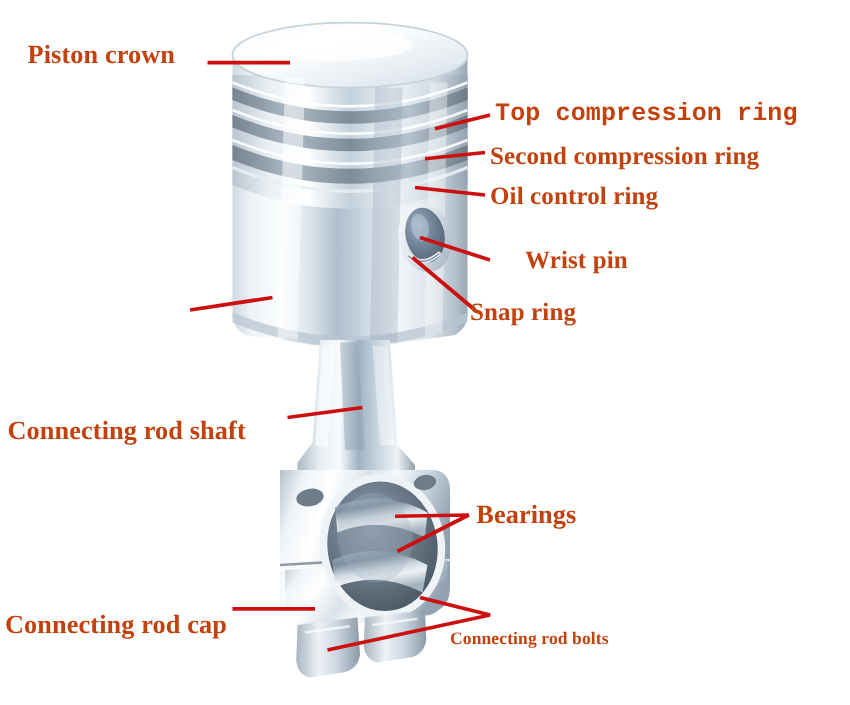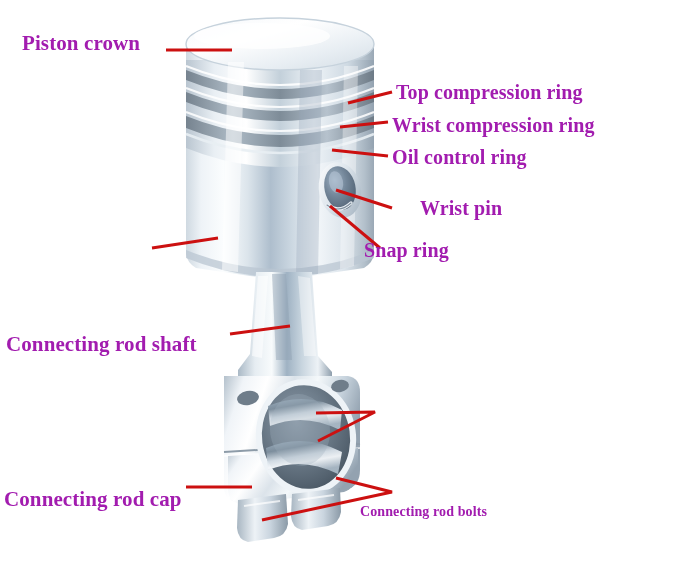--- a/index.html
+++ b/index.html
@@ -19,34 +19,34 @@
   #art {
     position: absolute;
     left: 0; top: 0;
     width: 680px;
     height: 564px;
   }
   .label {
     position: absolute;
     font-family: "Liberation Serif", "DejaVu Serif", serif;
     font-weight: bold;
-    color: #a21caf;
+    color: #c2410c;
     white-space: nowrap;
     letter-spacing: 0.1px;
     line-height: 1;
   }
   .lbl-piston-crown   { left: 22px;  top: 33px;  font-size: 21px; }
   .lbl-piston-skirt   { left: 32px;  top: 231px; font-size: 21px; }
   .lbl-rod-shaft      { left: 6px;   top: 318px; font-size: 21px; margin-top: 16px; }
   .lbl-rod-cap        { left: 4px;   top: 489px; font-size: 21px; }
-  .lbl-top-ring       { left: 396px; top: 82px;  font-size: 20px; }
+  .lbl-top-ring       { left: 396px; top: 82px;  font-size: 20px; font-family: Liberation Mono, monospace; }
   .lbl-second-ring    { left: 392px; top: 115px; font-size: 20px; }
   .lbl-oil-ring       { left: 392px; top: 147px; font-size: 20px; }
   .lbl-wrist-pin      { left: 396px; top: 198px; font-size: 20px; margin-left: 24px; }
-  .lbl-snap-ring      { left: 364px; top: 240px; font-size: 20px; }
+  .lbl-snap-ring      { left: 376px; top: 240px; font-size: 20px; }
   .lbl-bearings       { left: 381px; top: 401px; font-size: 21px; }
   .lbl-rod-bolts      { left: 360px; top: 505px; font-size: 14px; }
 </style>
 </head>
 <body>
 
 <div id="stage">
 
   <svg id="art" viewBox="0 0 680 564">
     <defs>
@@ -211,19 +211,20 @@
       <polyline points="316,413 375,412 318,441"></polyline>
       <polyline points="336,478 392,492 262,520"></polyline>
     </g>
   </svg>
 
   <div class="label lbl-piston-crown">Piston crown</div>
   <div class="label lbl-rod-shaft">Connecting rod shaft</div>
   <div class="label lbl-rod-cap">Connecting rod cap</div>
 
   <div class="label lbl-top-ring">Top compression ring</div>
-  <div class="label lbl-second-ring">Wrist compression ring</div>
+  <div class="label lbl-second-ring">Second compression ring</div>
   <div class="label lbl-oil-ring">Oil control ring</div>
   <div class="label lbl-wrist-pin">Wrist pin</div>
   <div class="label lbl-snap-ring">Snap ring</div>
+  <div class="label lbl-bearings">Bearings</div>
   <div class="label lbl-rod-bolts">Connecting rod bolts</div>
 
 </div>
 
 </body></html>

